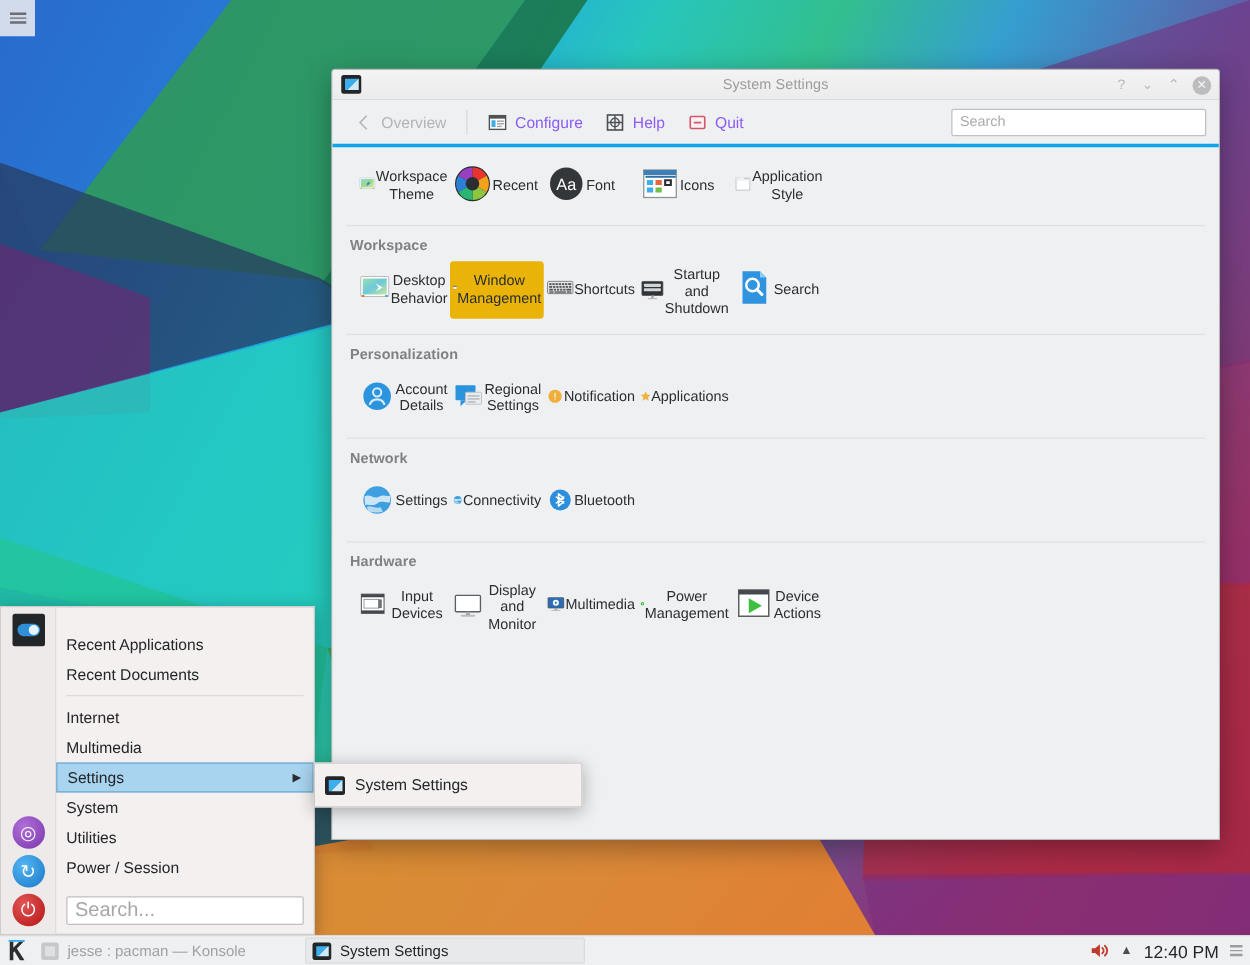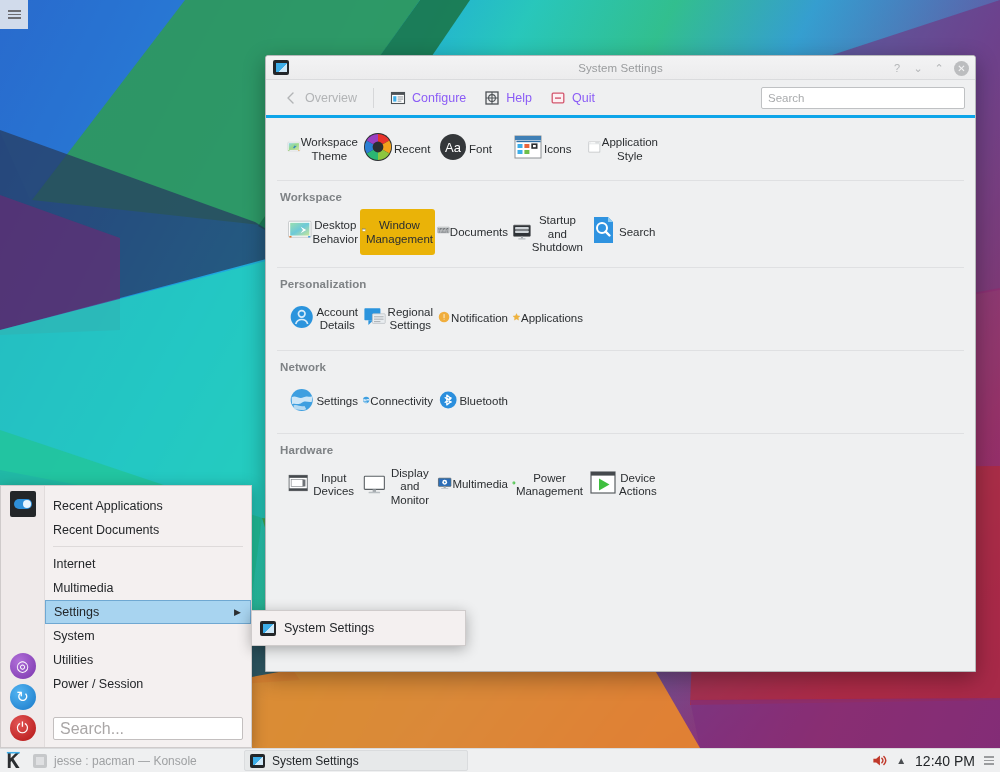--- a/index.html
+++ b/index.html
@@ -141,21 +141,21 @@
     background: #2f8fd8; position: relative; }
   #km-side .sico.app .sw::after { content:''; position: absolute; right: 1px; top: 1px;
     width: 8px; height: 8px; border-radius: 50%; background: #e8f4fd; }
   #km-side .spacer { flex: 1; }
   #km-side .sico.purple { background: radial-gradient(circle at 35% 32%, #b06fd8, #7a35ad); }
   #km-side .sico.blue   { background: radial-gradient(circle at 35% 32%, #54b5f2, #1878c8); }
   #km-side .sico.red    { background: radial-gradient(circle at 35% 32%, #e25555, #b31414); margin-bottom: 6px; }
   #km-side .glyph { width: 100%; height: 100%; display: flex; align-items: center;
     justify-content: center; color: #fff; font-size: 15px; }
 
-  #km-main { flex: 1; display: flex; flex-direction: column; padding-top: 8px; }
+  #km-main { flex: 1; display: flex; flex-direction: column; padding-top: 18px; }
   .km-item { height: 24px; line-height: 24px; padding: 0 8px; font-size: 12.5px;
     color: #232629; position: relative; }
   .km-item.hl { background: #a8d4f0; border: 1px solid #6fa8d2; height: 24px; line-height: 22px; }
   .km-item .arr { position: absolute; right: 9px; top: 0; line-height: 22px;
     font-size: 9px; color: #2b2e31; }
   .km-sep { height: 1px; background: #dedada; margin: 4px 8px 5px 8px; }
   #km-search { margin: auto 8px 7px 8px; height: 23px; background: #fff;
     border: 1px solid #c3bfbf; border-radius: 2px; font-size: 16px;
     color: #a9a6a6; line-height: 21px; padding: 0 6px; }
 
@@ -402,21 +402,21 @@
                 <rect x="8.6" y="17.4" width="2.6" height="2.2"></rect>
               <rect x="12.2" y="17.4" width="2.6" height="2.2"></rect>
                 <rect x="15.8" y="17.4" width="2.6" height="2.2"></rect>
               <rect x="19.4" y="17.4" width="2.6" height="2.2"></rect>
                 <rect x="23" y="17.4" width="5.6" height="2.2"></rect>
               <rect x="3.4" y="20.4" width="5" height="1.6"></rect>
                 <rect x="9.4" y="20.4" width="13" height="1.6"></rect>
               <rect x="23.4" y="20.4" width="5.2" height="1.6"></rect>
             </g>
           </svg>
-          <div class="lbl">Documents</div>
+          <div class="lbl">Shortcuts</div>
         </div>
         <div class="item">
           <svg class="ico" viewBox="0 0 32 32">
             <rect x="2.5" y="5" width="27" height="18" rx="1" fill="#2f3337" stroke="#4a4e52" stroke-width="1"></rect>
             <rect x="5" y="8" width="22" height="4" rx="1" fill="#cfd4d8"></rect>
             <rect x="5" y="13.6" width="22" height="4" rx="1" fill="#cfd4d8"></rect>
             <rect x="14.6" y="23" width="3" height="3.4" fill="#9ea3a7"></rect>
             <rect x="10" y="26.2" width="12" height="1.8" rx="0.8" fill="#b7bcc0"></rect>
           </svg>
           <div class="lbl">Startup and<br>Shutdown</div>

